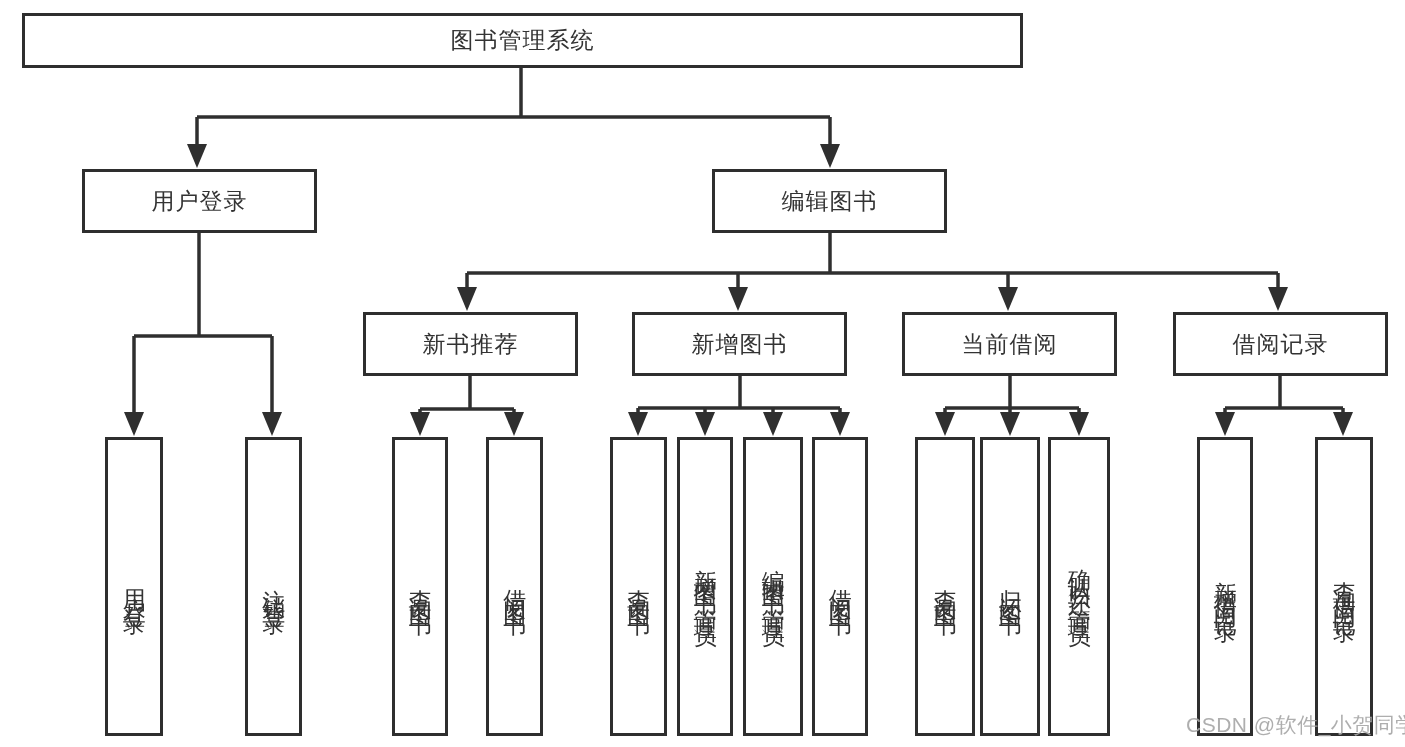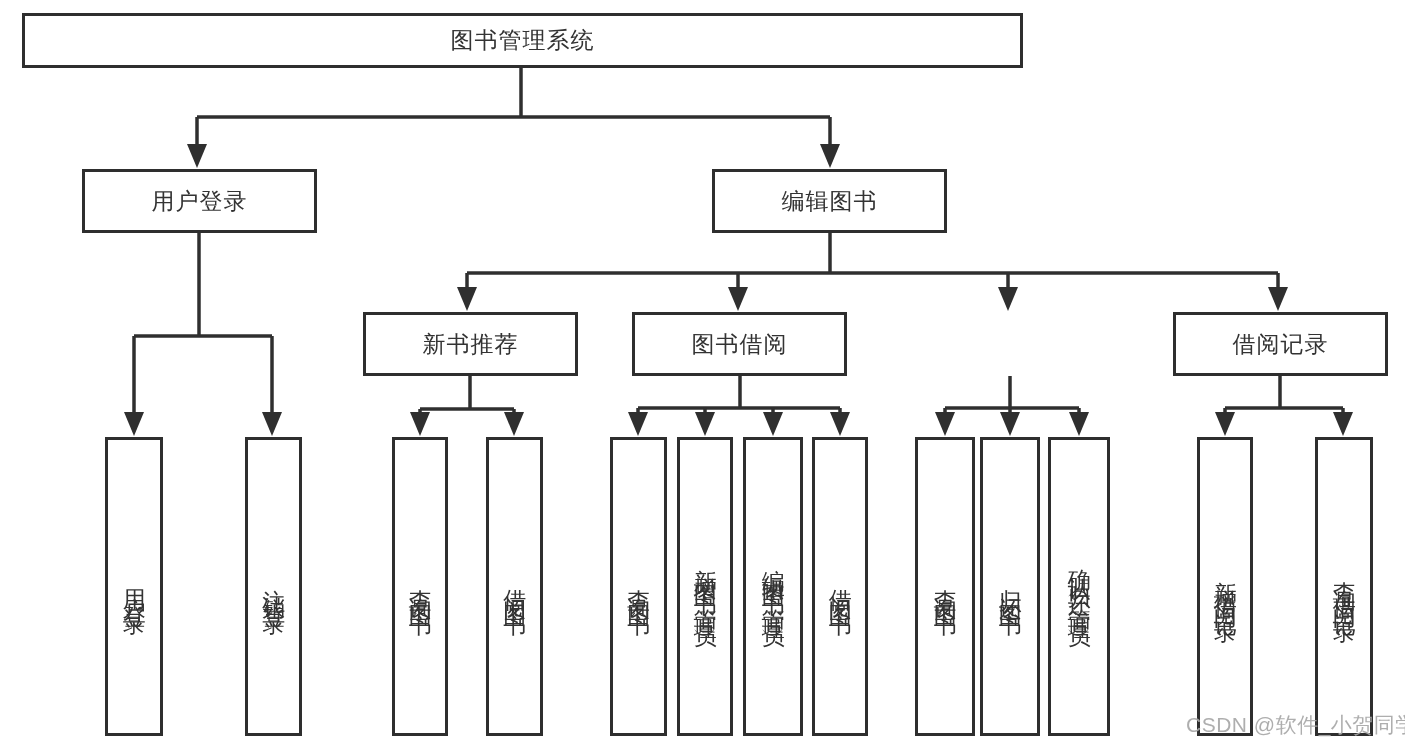--- a/index.html
+++ b/index.html
@@ -133,21 +133,22 @@
       <polygon points="1333,412 1353,412 1343,436"></polygon>
     </g>
   </svg>
 
   <div class="hbox root">图书管理系统</div>
 
   <div class="hbox lvl2" style="left:82px">用户登录</div>
   <div class="hbox lvl2" style="left:712px">编辑图书</div>
 
   <div class="hbox lvl3" style="left:363px">新书推荐</div>
-  <div class="hbox lvl3" style="left:632px">图书借阅</div>
+  <div class="hbox lvl3" style="left:632px">新增图书</div>
+  <div class="hbox lvl3" style="left:902px">当前借阅</div>
   <div class="hbox lvl3" style="left:1173px">借阅记录</div>
 
   <div class="vbox" style="left:105px;width:58px">
     <span class="vtext">用户登录</span>
   </div>
   <div class="vbox" style="left:245px;width:57px">
     <span class="vtext">注销登录</span>
   </div>
 
   <div class="vbox" style="left:392px;width:56px">

